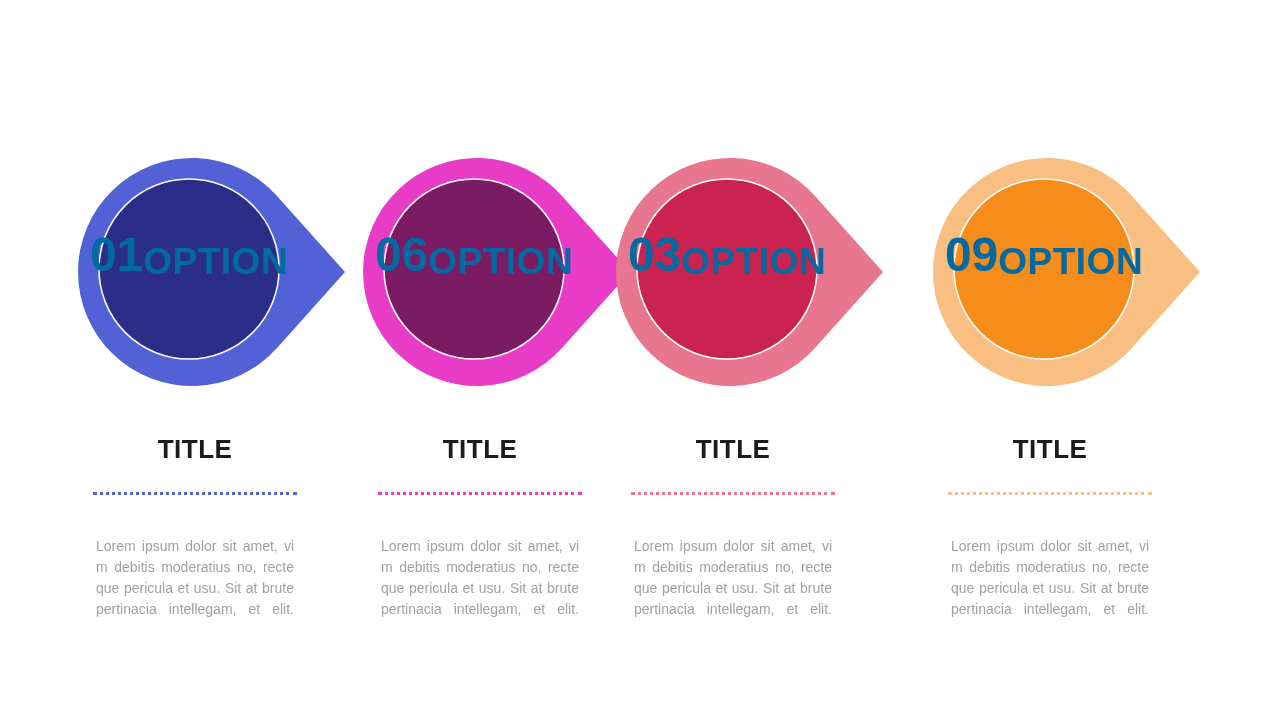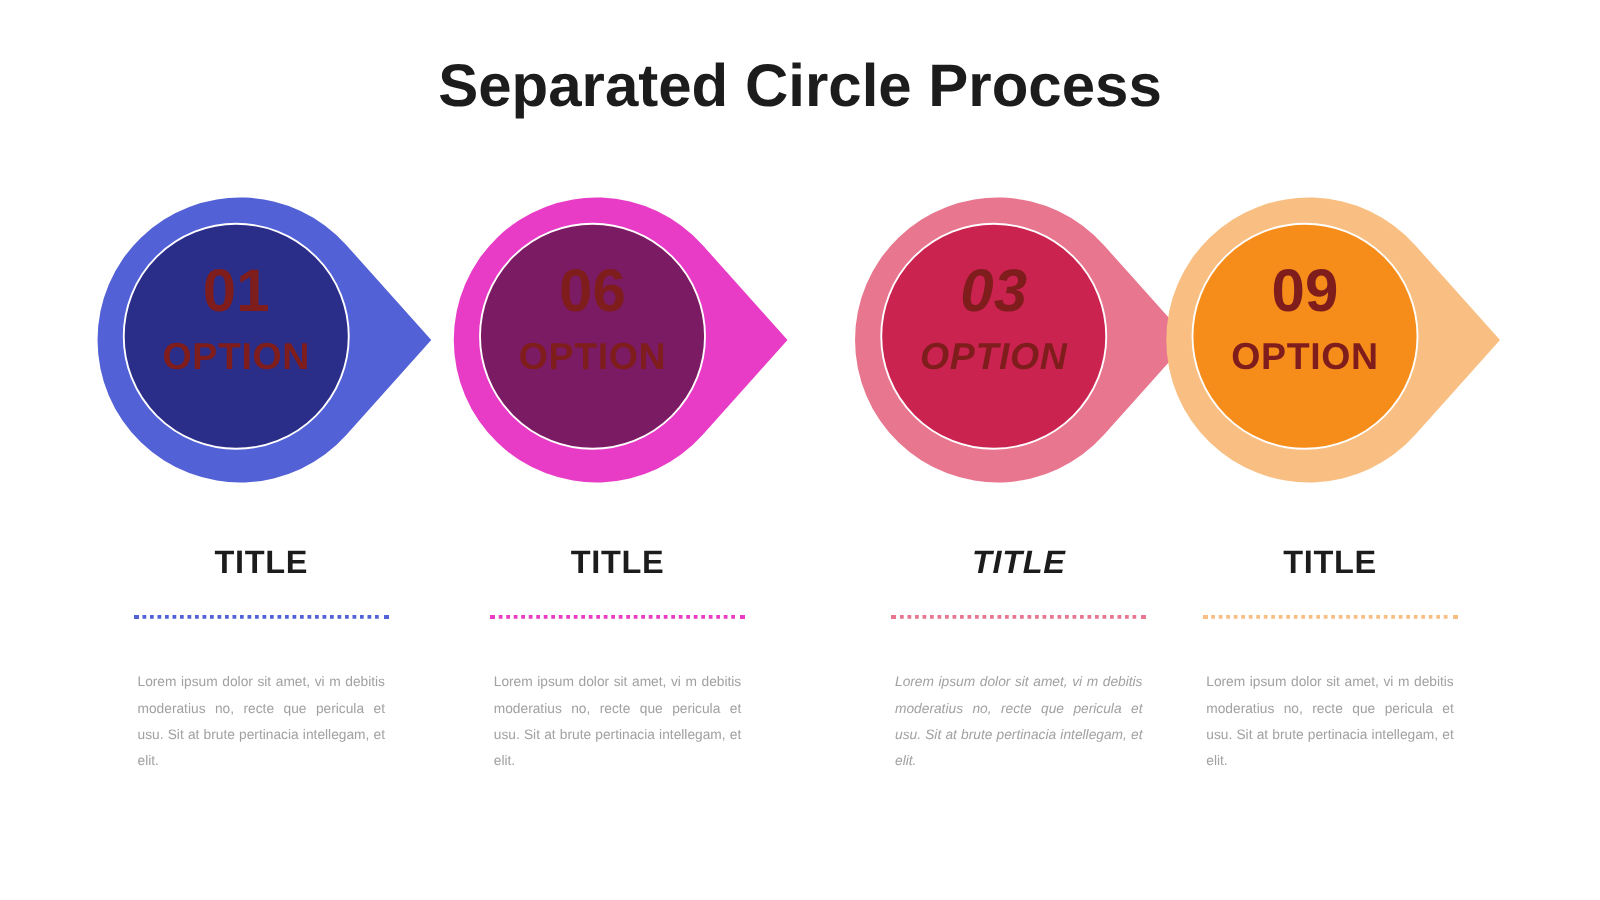--- a/index.html
+++ b/index.html
@@ -24,97 +24,96 @@
     letter-spacing: 0px;
     line-height: 1.1;
   }
   .step {
     position: absolute;
     top: 158px;
     width: 228px;
   }
   .step-1 { left: 78px; }
   .step-2 { left: 363px; }
-  .step-3 { left: 684px; font-style: italic; }
+  .step-3 { left: 616px; }
   .step-4 { left: 933px; }
   .shape {
     position: relative;
     width: 228px;
     height: 228px;
   }
   .shape svg {
     position: absolute;
     left: 0;
     top: 0;
     overflow: visible;
     display: block;
   }
   .shape-text {
     position: absolute;
     left: 0;
     top: 0;
     width: 222px;
     height: 222px;
     display: flex;
-    flex-direction: column;
+    flex-direction: row;
     align-items: center;
     justify-content: center;
     transform: translateY(-14px);
-    color: #7f1d1d;
+    color: #0369a1;
     text-align: center;
     pointer-events: none;
   }
   .step-number {
     font-size: 48px;
     font-weight: 700;
     line-height: 1;
   }
   .step-option {
     margin-top: 13px;
-    font-size: 30px;
+    font-size: 37px;
     font-weight: 700;
     letter-spacing: 0.5px;
     line-height: 1;
   }
   .text-wrap {
     width: 204px;
-    margin-left: 29px;
+    margin-left: 15px;
   }
   .step-heading {
     margin-top: 48px;
     text-align: center;
     font-size: 26px;
     font-weight: 700;
     color: #1c1c1c;
     letter-spacing: 0.5px;
     line-height: 30px;
   }
   .dotted-divider {
     margin-top: 28px;
     width: 204px;
     height: 0;
     border-top: 3px dotted currentColor;
   }
   .step-body {
     margin-top: 41px;
     margin-left: 3px;
     width: 198px;
-    font-size: 11px;
+    font-size: 14px;
     line-height: 21px;
     color: #a1a1a1;
     text-align: justify;
     text-align-last: justify;
   }
 </style>
 </head>
 <body>
 
 <div class="canvas">
 
-  <h1 class="diagram-title">Separated Circle Process</h1>
 
   <div class="step step-1">
     <div class="shape">
       <svg width="268" height="228" viewBox="0 0 268 228">
         <path d="M 267 114 L 199 38 A 114 114 0 1 0 199 190 Z" fill="#5361D6"></path>
         <circle cx="111" cy="111" r="90" stroke="#ffffff" stroke-width="1.5" fill="#2A2E88"></circle>
       </svg>
       <div class="shape-text">
         <div class="step-number">01</div>
         <div class="step-option">OPTION</div>

